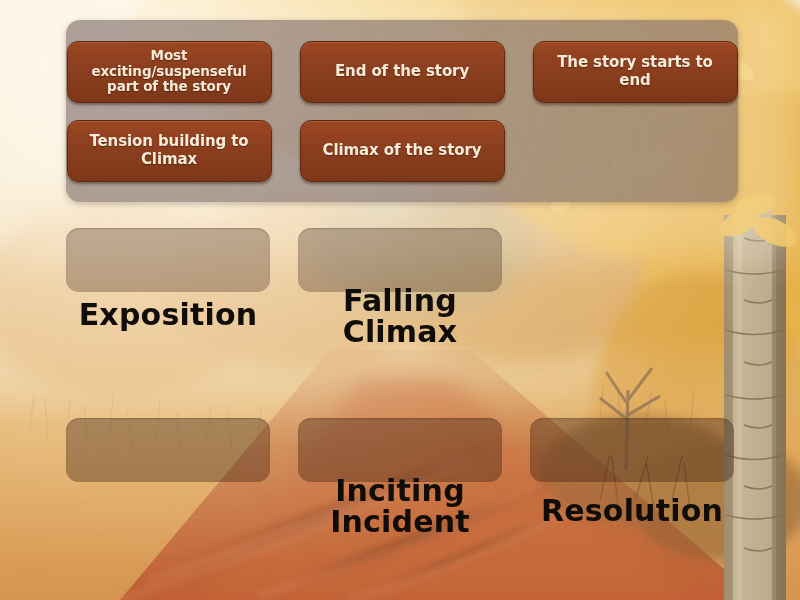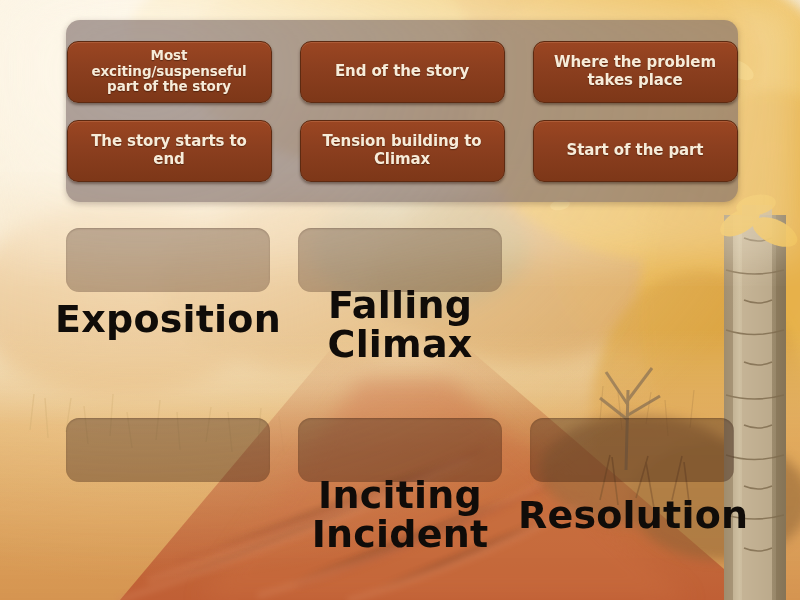--- a/index.html
+++ b/index.html
@@ -72,21 +72,21 @@
   }
   #row-bottom .slot { background:rgba(52,24,14,0.36); }
 
   .cell-label {
     position:absolute;
     left:-12px; right:-12px;
     top:72px;
     text-align:center;
     font-family:"DejaVu Sans", sans-serif;
     font-weight:700;
-    font-size:38px;
+    font-size:30px;
     line-height:1.02;
     color:#100c09;
     letter-spacing:0.2px;
     white-space:pre-line;
   }
   #row-top .cell:nth-child(2) .cell-label,
   #row-bottom .cell:nth-child(2) .cell-label { top:58px; }
   #row-top .cell:nth-child(3) .cell-label { top:76px; }
   #row-bottom .cell:nth-child(1) .cell-label { top:80px; }
   #row-bottom .cell:nth-child(3) .cell-label { top:78px; }
@@ -265,27 +265,25 @@
     <rect x="0" y="0" width="800" height="600" fill="url(#haze)"></rect>
     <rect x="0" y="0" width="800" height="260" fill="#fdf6e6" opacity="0.28" filter="url(#blur18)"></rect>
   </svg>
 </div>
 
 <div id="word-bank">
   <div class="tile-grid">
     <div class="tile small">Most exciting/suspenseful
 part of the story</div>
     <div class="tile">End of the story</div>
-    <div class="tile">Where the problem
-takes place</div>
     <div class="tile">The story
 starts to end</div>
     <div class="tile">Tension building
 to Climax</div>
-    <div class="tile">Start of the part</div>
+    <div class="tile">Climax of the story</div>
   </div>
 </div>
 
 <div class="answer-row" id="row-top">
   <div class="answer-cells">
     <div class="cell">
       <div class="slot"></div>
       <div class="cell-label">Exposition</div>
     </div>
     <div class="cell">

